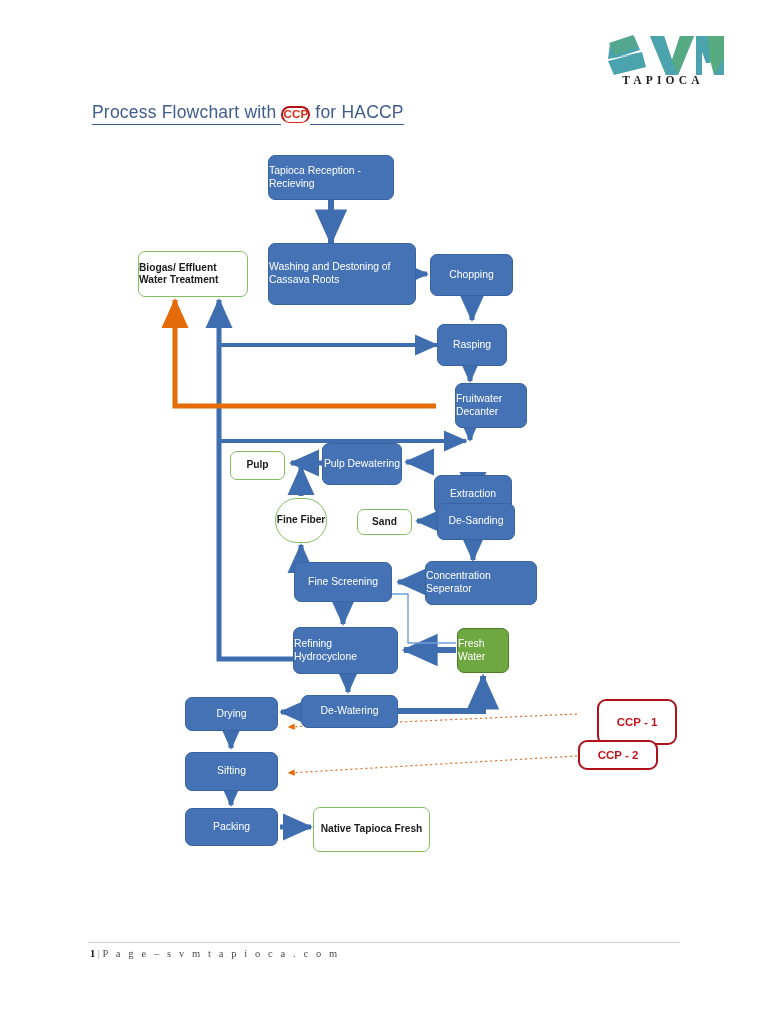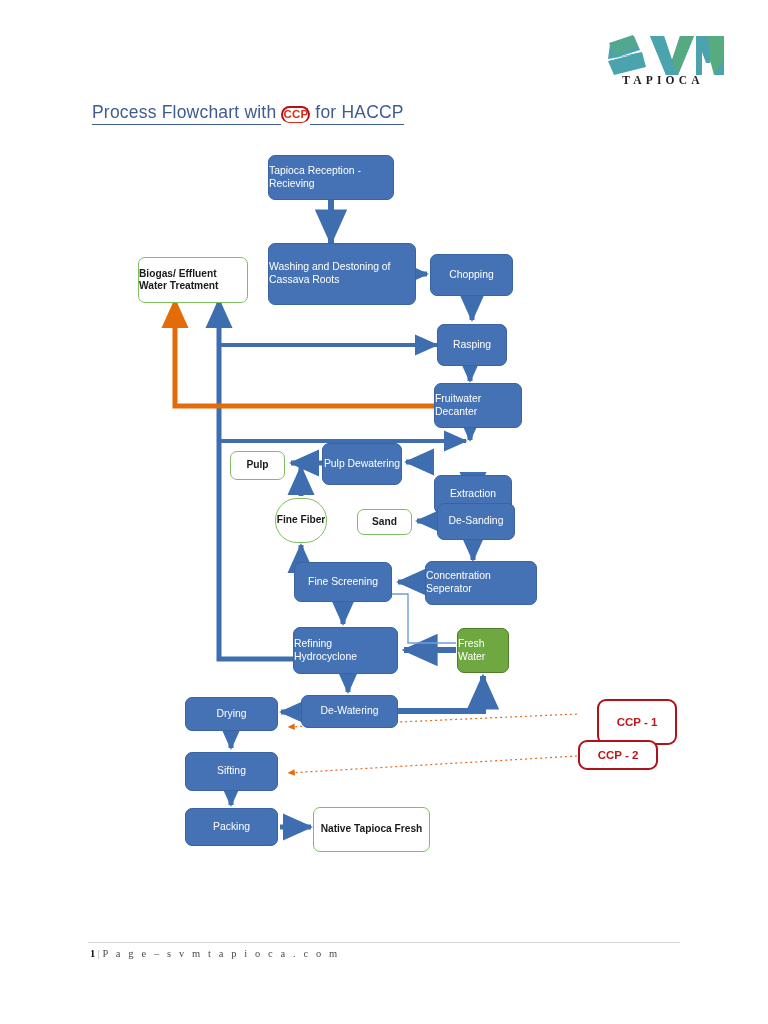--- a/index.html
+++ b/index.html
@@ -151,29 +151,29 @@
 
     <polyline points="436,406 175,406 175,300" fill="none" stroke="#e36c09" stroke-width="5" marker-end="url(#ao)"></polyline>
 
     <line x1="577" y1="714" x2="288" y2="727" stroke="#e06a20" stroke-width="1.2" stroke-dasharray="2,3" marker-end="url(#ao)"></line>
 
     <line x1="577" y1="756" x2="288" y2="773" stroke="#e06a20" stroke-width="1.2" stroke-dasharray="2,3" marker-end="url(#ao)"></line>
   </svg>
 
   <div class="node blue" style="left:268px;top:155px;width:126px;height:45px;">Tapioca Reception - Recieving</div>
 
-  <div class="node white-green" style="left:138px;top:257px;width:110px;height:46px;">Biogas/ Effluent Water Treatment</div>
+  <div class="node white-green" style="left:138px;top:251px;width:110px;height:46px;">Biogas/ Effluent Water Treatment</div>
 
   <div class="node blue" style="left:268px;top:243px;width:148px;height:62px;">Washing and Destoning of Cassava Roots</div>
 
   <div class="node blue" style="left:430px;top:254px;width:83px;height:42px;">Chopping</div>
 
   <div class="node blue" style="left:437px;top:324px;width:70px;height:42px;">Rasping</div>
 
-  <div class="node blue" style="left:434px;top:383px;width:88px;height:45px;">Fruitwater Decanter</div>
+  <div class="node blue" style="left:455px;top:383px;width:72px;height:45px;">Fruitwater Decanter</div>
 
   <div class="node blue" style="left:434px;top:443px;width:78px;height:39px;margin-top:32px;">Extraction</div>
 
   <div class="node blue" style="left:322px;top:443px;width:80px;height:42px;">Pulp Dewatering</div>
 
   <div class="node white-green" style="left:230px;top:451px;width:55px;height:29px;">Pulp</div>
 
   <div class="node white-green" style="left:275px;top:498px;width:52px;height:45px;border-radius:22px;">Fine Fiber</div>
 
   <div class="node white-green" style="left:357px;top:509px;width:55px;height:26px;">Sand</div>

